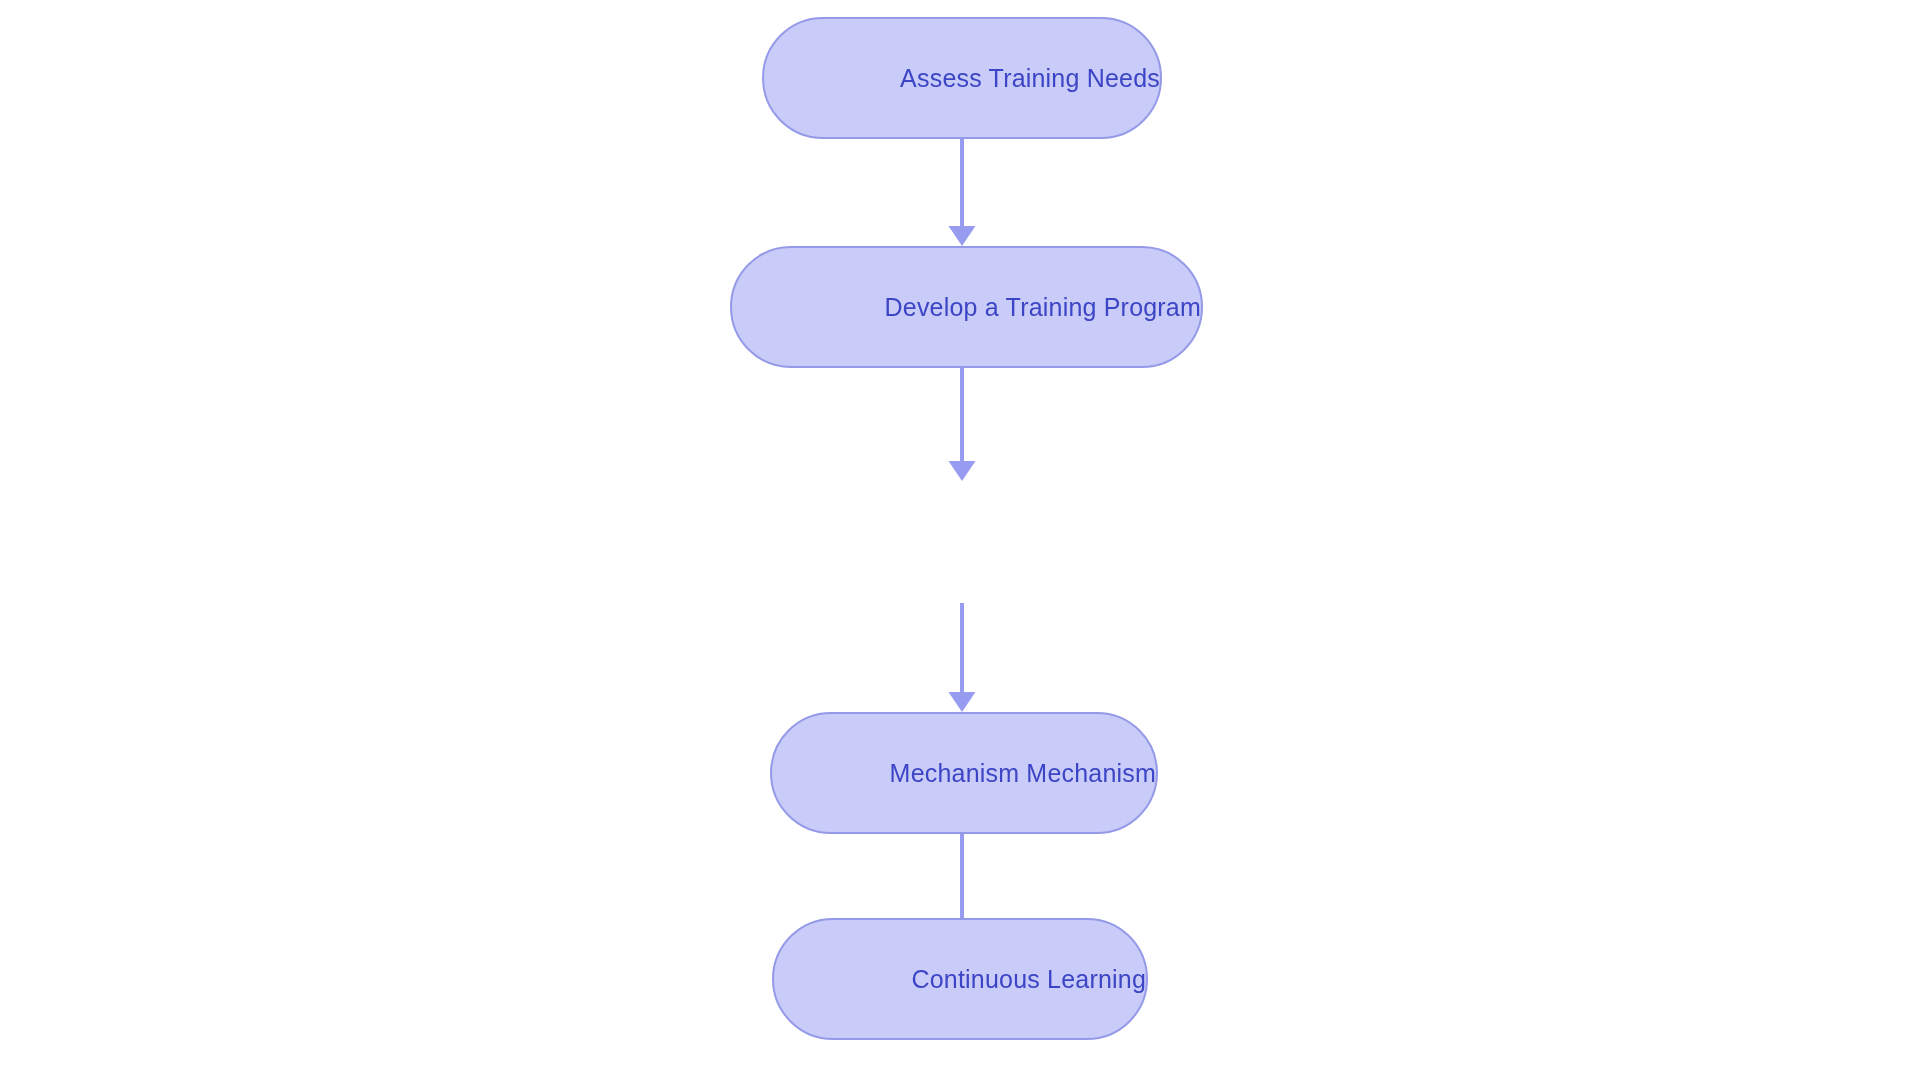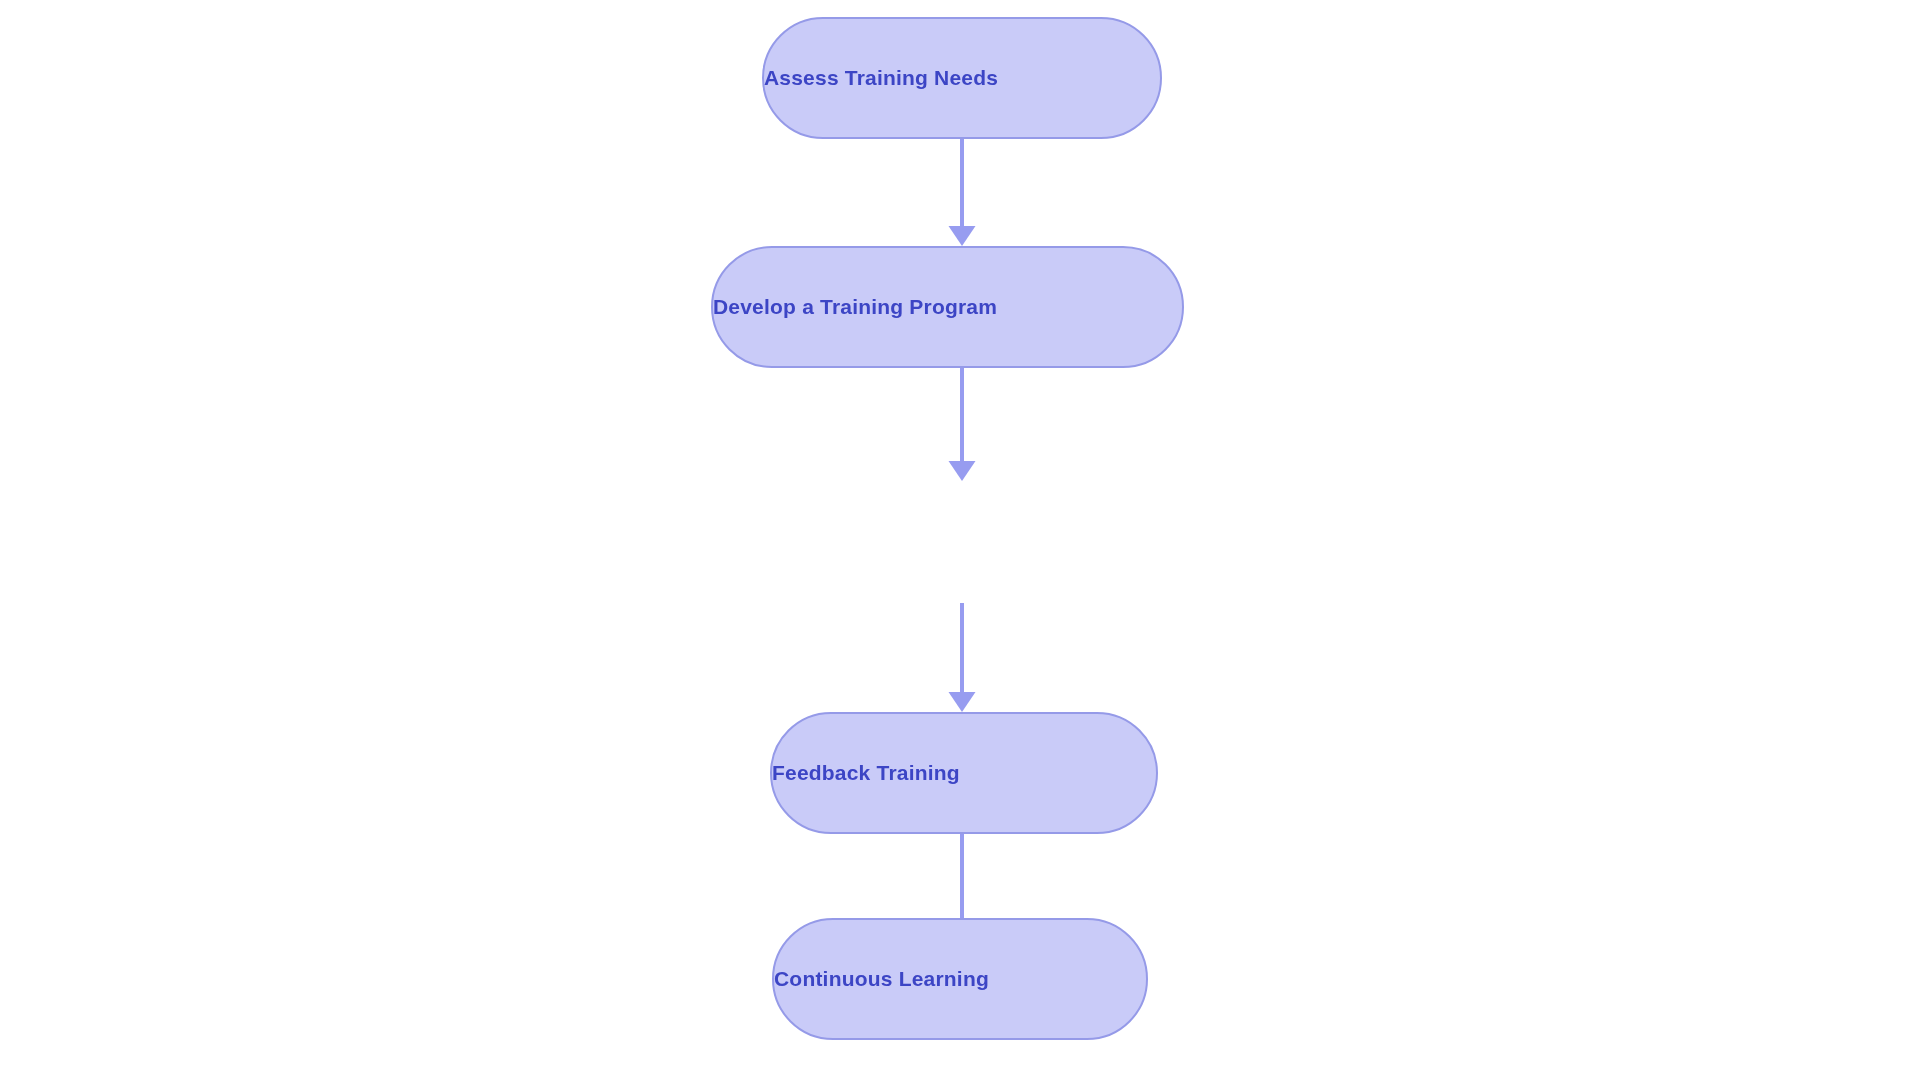--- a/index.html
+++ b/index.html
@@ -23,29 +23,28 @@
   }
   .node {
     position: absolute;
     height: 122px;
     border-radius: 61px;
     background: var(--node-fill);
     border: 2px solid var(--node-border);
     color: var(--node-text);
     display: flex;
     align-items: center;
-    justify-content: flex-start;
-    font-size: 21px;
+    justify-content: flex-end;
+    font-size: 25px;
     letter-spacing: 0.2px;
     text-align: center;
     white-space: nowrap;
-    font-weight: bold;
   }
   .node-1 { left: 762px; top: 17px;  width: 400px; }
-  .node-2 { left: 711px; top: 246px; width: 473px; }
+  .node-2 { left: 730px; top: 246px; width: 473px; }
   .node-3 { left: 784px; top: 481px; width: 356px; }
   .node-4 { left: 770px; top: 712px; width: 388px; }
   .node-5 { left: 772px; top: 918px; width: 376px; }
   .arrow {
     position: absolute;
     left: 942px;
     width: 40px;
     display: block;
   }
   .arrow-1 { top: 139px; height: 107px; }
@@ -78,21 +77,21 @@
     <polygon points="6.5,93 33.5,93 20,113"></polygon>
   </svg>
 
 
   <svg class="arrow arrow-3" width="40" height="109" viewBox="0 0 40 109" aria-hidden="true">
     <line x1="20" y1="0" x2="20" y2="91"></line>
     <polygon points="6.5,89 33.5,89 20,109"></polygon>
   </svg>
 
   <div class="node node-4">
-    <span>Feedback Training</span>
+    <span>Mechanism Mechanism</span>
   </div>
 
   <svg class="arrow arrow-4" width="40" height="106" viewBox="0 0 40 106" aria-hidden="true">
     <line x1="20" y1="0" x2="20" y2="88"></line>
     <polygon points="6.5,86 33.5,86 20,106"></polygon>
   </svg>
 
   <div class="node node-5">
     <span>Continuous Learning</span>
   </div>

